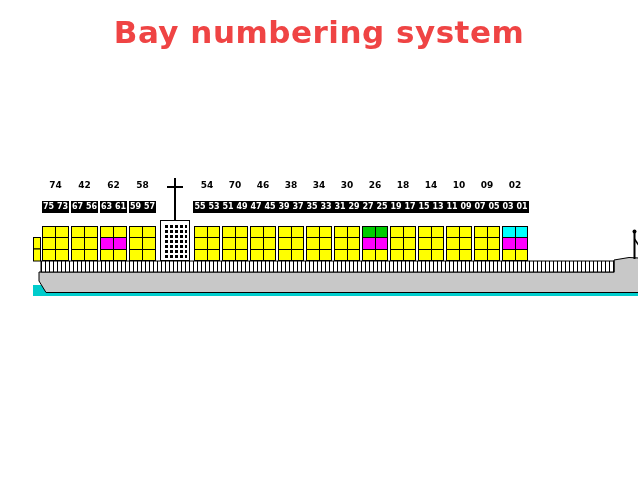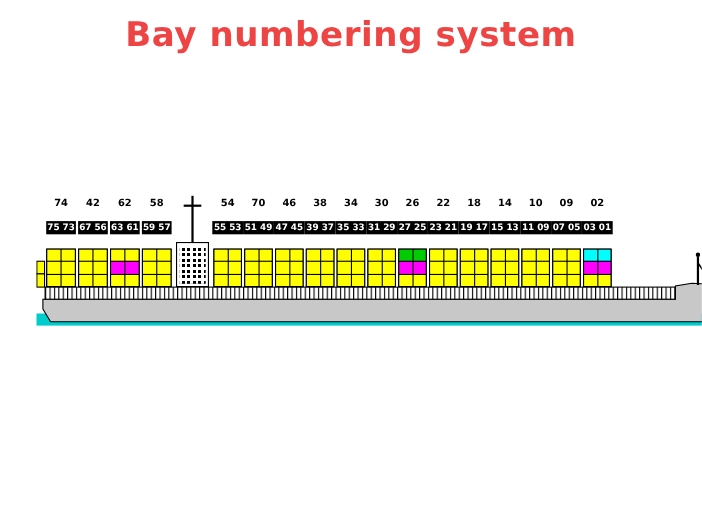--- a/index.html
+++ b/index.html
@@ -212,32 +212,20 @@
             <div class="stack">
               <div class="cell" style="background: rgb(0, 204, 0);"></div>
               <div class="cell" style="background: rgb(0, 204, 0);"></div>
               <div class="cell" style="background: rgb(255, 0, 255);"></div>
               <div class="cell" style="background: rgb(255, 0, 255);"></div>
               <div class="cell" style="background: rgb(255, 255, 0);"></div>
               <div class="cell" style="background: rgb(255, 255, 0);"></div>
             </div>
           </div>
           <div class="bay-col">
-            <div class="forty">22</div>
-            <div class="pair">23 21</div>
-            <div class="stack">
-              <div class="cell" style="background: rgb(255, 255, 0);"></div>
-              <div class="cell" style="background: rgb(255, 255, 0);"></div>
-              <div class="cell" style="background: rgb(255, 255, 0);"></div>
-              <div class="cell" style="background: rgb(255, 255, 0);"></div>
-              <div class="cell" style="background: rgb(255, 255, 0);"></div>
-              <div class="cell" style="background: rgb(255, 255, 0);"></div>
-            </div>
-          </div>
-          <div class="bay-col">
             <div class="forty">18</div>
             <div class="pair">19 17</div>
             <div class="stack">
               <div class="cell" style="background: rgb(255, 255, 0);"></div>
               <div class="cell" style="background: rgb(255, 255, 0);"></div>
               <div class="cell" style="background: rgb(255, 255, 0);"></div>
               <div class="cell" style="background: rgb(255, 255, 0);"></div>
               <div class="cell" style="background: rgb(255, 255, 0);"></div>
               <div class="cell" style="background: rgb(255, 255, 0);"></div>
             </div>

